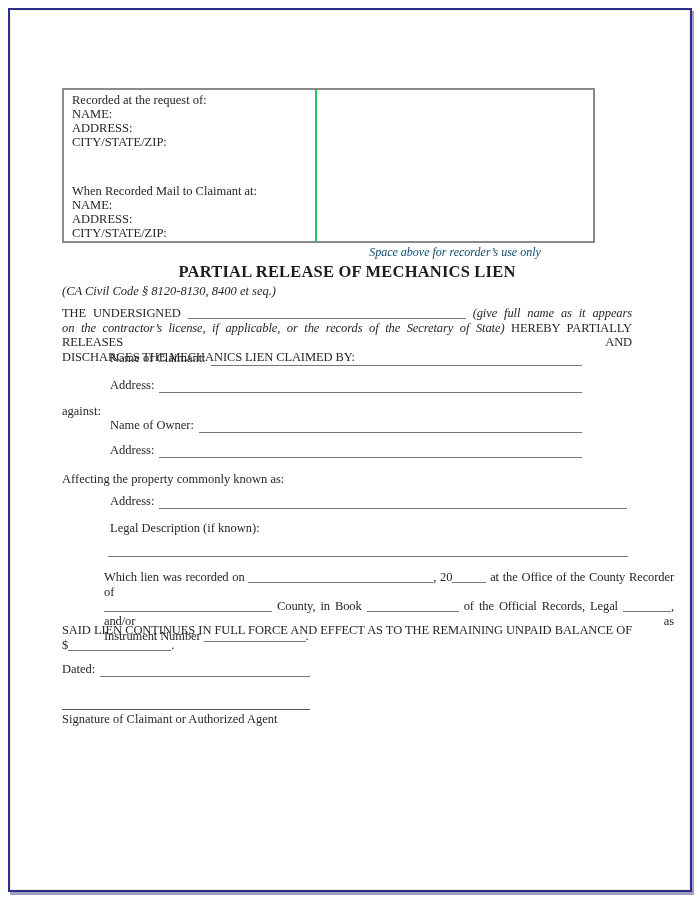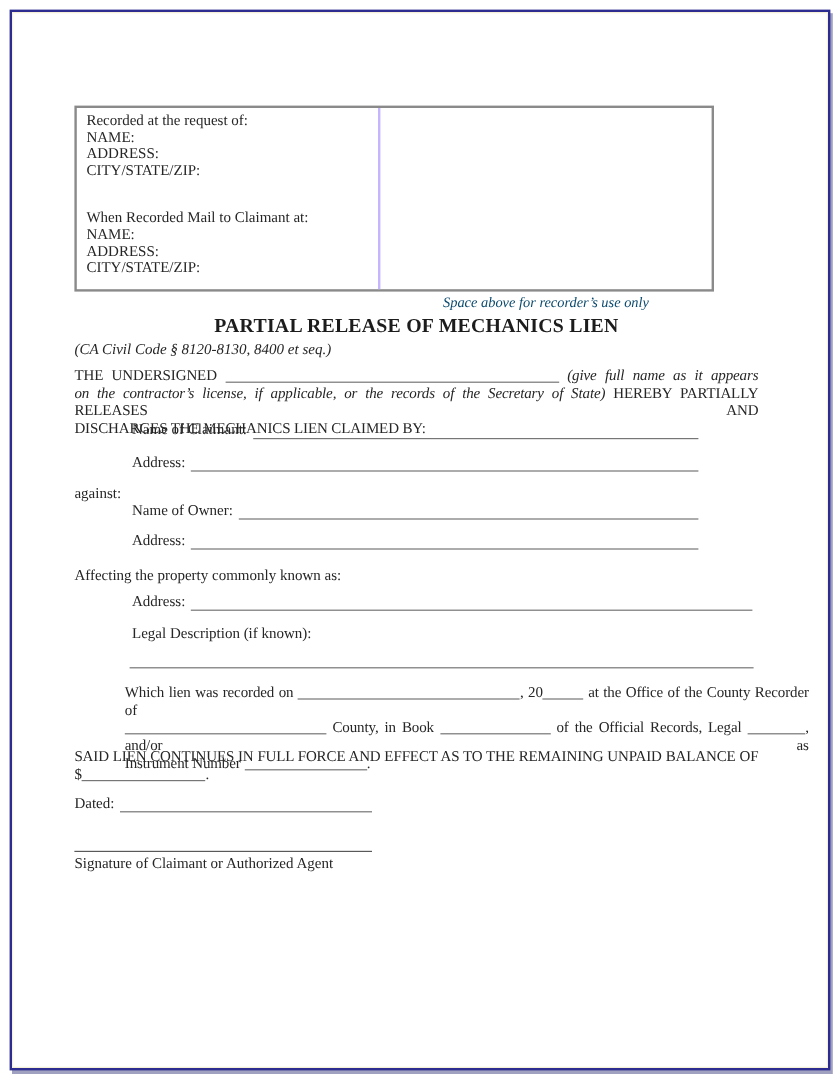--- a/index.html
+++ b/index.html
@@ -12,24 +12,24 @@
     position:absolute;left:8px;top:8px;right:8px;bottom:8px;
     border:2px solid #2d2d91;
     box-shadow:2px 3px 0 rgba(45,45,115,.45), inset 0 0 0 1px #f6f0d8;
     pointer-events:none;
   }
   
   .rec-box{
     position:absolute;left:62px;top:88px;width:533px;height:155px;
     border:2px solid #8a8a8a;display:flex;box-sizing:border-box;
   }
-  .rec-left{width:253px;border-right:2px solid #c4b5fd;box-sizing:border-box;
+  .rec-left{width:253px;border-right:2px solid #22c55e;box-sizing:border-box;
     padding:3px 8px;font-size:12.5px;line-height:14px;}
   .rec-right{flex:1;}
-  .rec-group2{margin-top:25px;}
+  .rec-group2{margin-top:35px;}
   .rec-note{
     position:absolute;left:317px;top:245px;width:276px;text-align:center;
     font-style:italic;font-size:12px;color:#0c4a6e;
   }
   .title{
     position:absolute;left:62px;top:262px;width:570px;text-align:center;
     font-weight:bold;font-size:16.5px;letter-spacing:.2px;color:#1c1c1c;
   }
   .subtitle{
     position:absolute;left:62px;top:284px;width:570px;

